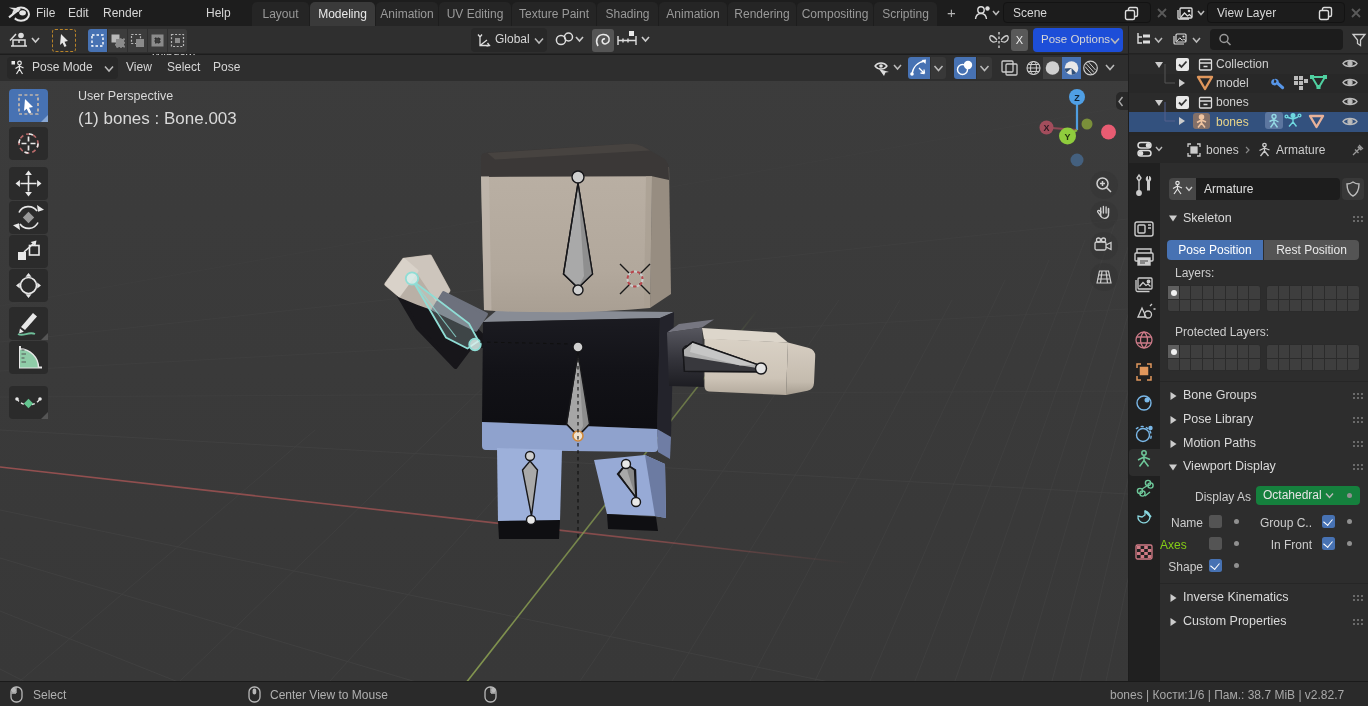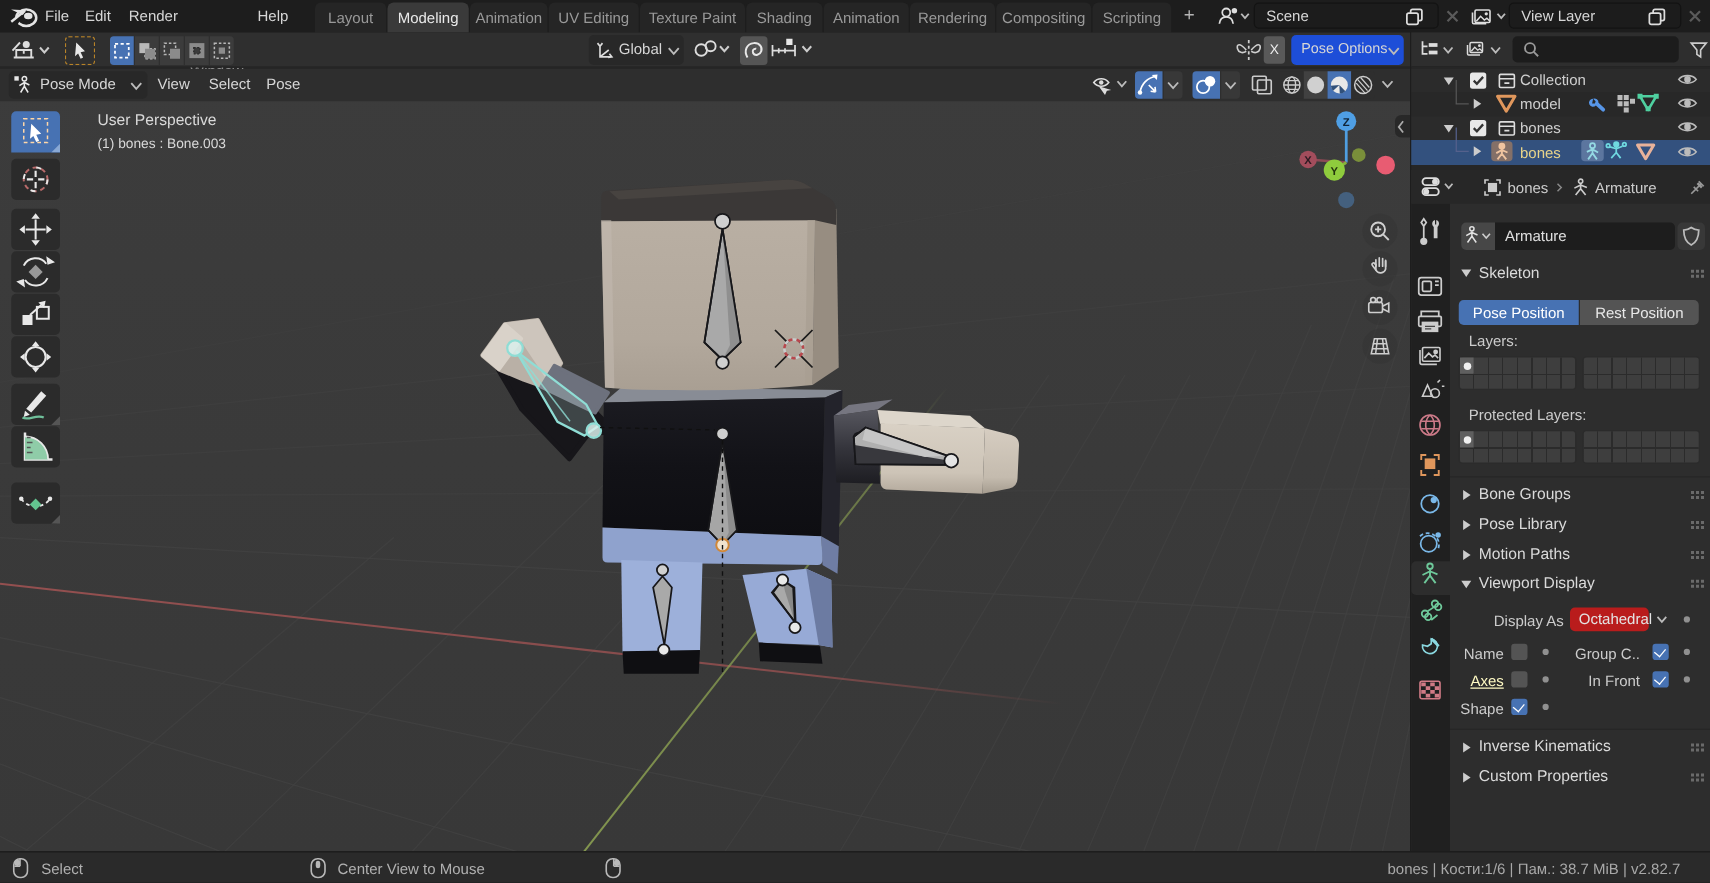--- a/index.html
+++ b/index.html
@@ -524,21 +524,21 @@
     <div class="abs tbn" style="left:9px;top:331px;height:33px;">
       <svg width="39" height="33" viewBox="0 0 39 33">
         <path d="M 8 13 C 13 21 26 21 31 13" fill="none" stroke="#e8e8e8" stroke-width="1.4" stroke-dasharray="3 2.6"></path>
         <circle cx="8" cy="13" r="1.8" fill="#e8e8e8"></circle>
         <circle cx="31" cy="13" r="1.8" fill="#e8e8e8"></circle>
         <rect x="16.2" y="14.2" width="6.6" height="6.6" fill="#63c48f" transform="rotate(45 19.5 17.5)"></rect>
         <path d="M 39 33 l -7 0 l 7 -7 Z" fill="#555"></path>
       </svg>
     </div>
     <div class="abs" style="left:78px;top:34px;color:#d9d9d9;font-size:12.5px;">User Perspective</div>
-    <div class="abs" style="left:78px;top:54px;color:#d9d9d9;font-size:11px;">(1) bones : Bone.003</div>
+    <div class="abs" style="left:78px;top:54px;color:#d9d9d9;font-size:17px;">(1) bones : Bone.003</div>
   </div>
 
   <div class="abs" id="outliner" style="left:1129px;top:26px;width:239px;height:110px;background:#262626;">
     <div class="abs" style="left:0;top:0;width:239px;height:28px;background:#2e2e2e;border-bottom:1px solid #222;">
       <svg class="abs" style="left:6px;top:5px" width="32" height="18" viewBox="0 0 32 18">
         <path d="M 3 2 v 10 h 4 M 3 6 h 4" stroke="#ddd" stroke-width="1.4" fill="none"></path>
         <rect x="8" y="3.5" width="7" height="3" fill="#ddd"></rect>
           <rect x="8" y="9.5" width="7" height="3" fill="#ddd"></rect>
         <path d="M 20 7 l 3.5 4 l 3.5 -4" fill="none" stroke="#bbb" stroke-width="1.5"></path>
       </svg>
@@ -817,34 +817,34 @@
       <svg class="abs" style="left:8px;top:276px" width="10" height="10" viewBox="0 0 10 10">
           <path d="M 2.5 1 l 6 4 l -6 4 Z" fill="#ccc"></path>
         </svg>
       <div class="abs" style="left:23px;top:273px;color:#dadada;font-size:12.5px;">Motion Paths</div>
       <svg class="abs" style="left:8px;top:299px" width="10" height="10" viewBox="0 0 10 10">
           <path d="M 1 2.5 h 8 l -4 6 Z" fill="#ccc"></path>
         </svg>
       <div class="abs" style="left:23px;top:296px;color:#dadada;font-size:12.5px;">Viewport Display</div>
 
       <div class="abs" style="left:0;top:327px;width:91px;text-align:right;color:#ccc;font-size:12px;">Display As</div>
-      <div class="abs" style="left:96px;top:323px;width:63px;height:19px;background:#b91c1c;border-radius:4px;">
+      <div class="abs" style="left:96px;top:323px;width:104px;height:19px;background:#15803d;border-radius:4px;">
         <div class="abs" style="left:7px;top:2px;color:#e4e4e4;font-size:12px;">Octahedral</div>
         <svg class="abs" style="left:68px;top:6px" width="11" height="8" viewBox="0 0 11 8">
             <path d="M 2 1.5 l 3.5 4 l 3.5 -4" fill="none" stroke="#bbb" stroke-width="1.4"></path>
           </svg>
       </div>
       <div class="dot abs" style="left:187px;top:330px;"></div>
       <div class="abs" style="left:0;top:353px;width:43px;text-align:right;color:#ccc;font-size:12px;">Name</div>
       <div class="cb abs" style="left:49px;top:352px;"></div>
       <div class="dot abs" style="left:74px;top:356px;"></div>
       <div class="abs" style="left:84px;top:353px;width:68px;text-align:right;color:#ccc;font-size:12px;">Group C..</div>
       <div class="cb on abs" style="left:162px;top:352px;"></div>
       <div class="dot abs" style="left:187px;top:356px;"></div>
-      <div class="abs" style="left:0;top:375px;width:43px;text-align:right;color:#fef9c3;font-size:12px;text-decoration:underline;">Axes</div>
+      <div class="abs" style="left:0;top:375px;width:43px;color:#84cc16;font-size:12px;">Axes</div>
       <div class="cb abs" style="left:49px;top:374px;"></div>
       <div class="dot abs" style="left:74px;top:378px;"></div>
       <div class="abs" style="left:84px;top:375px;width:68px;text-align:right;color:#ccc;font-size:12px;">In Front</div>
       <div class="cb on abs" style="left:162px;top:374px;"></div>
       <div class="dot abs" style="left:187px;top:378px;"></div>
       <div class="abs" style="left:0;top:397px;width:43px;text-align:right;color:#ccc;font-size:12px;">Shape</div>
       <div class="cb on abs" style="left:49px;top:396px;"></div>
       <div class="dot abs" style="left:74px;top:400px;"></div>
 
       <div class="abs" style="left:0;top:420px;width:208px;height:1px;background:#262626;"></div>

